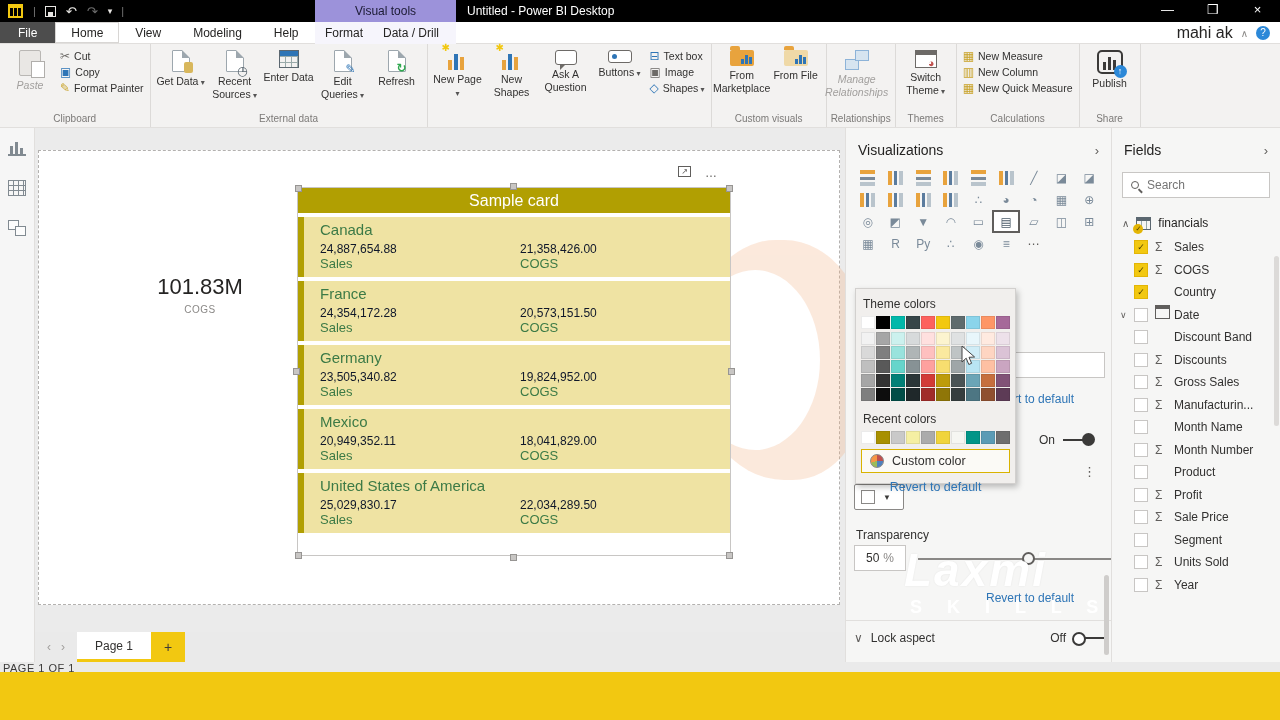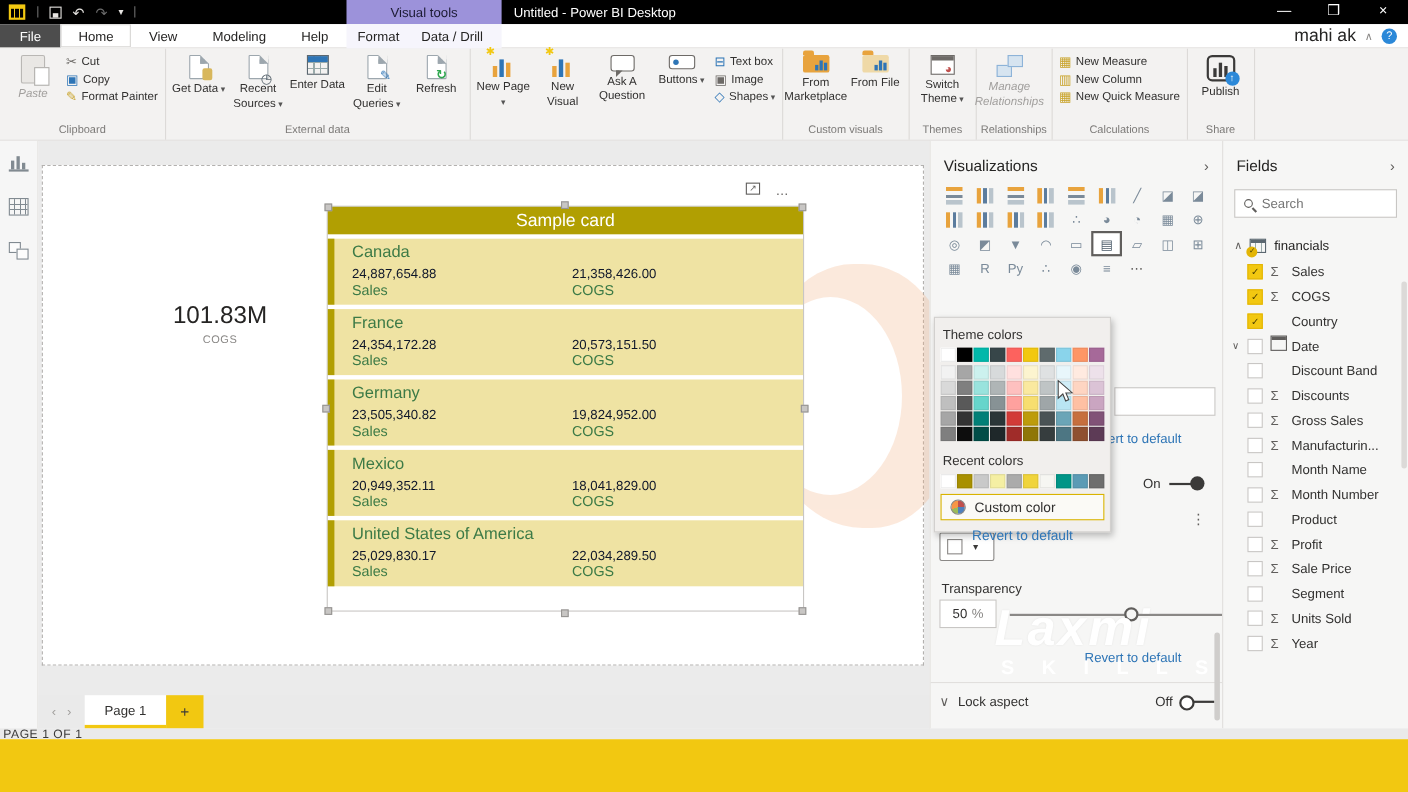--- a/index.html
+++ b/index.html
@@ -160,21 +160,21 @@
   .slider .track { height:2px; background:#8a8886; }
   .slider .thumb { position:absolute; left:46%; top:-6px; width:13px; height:13px; border-radius:50%; background:#F6F6F5; border:2px solid #605e5c; }
   .fmt-revert2 { position:absolute; left:140px; top:463px; width:120px; color:#2E75B6; font-size:12px; }
   .fmt-div { position:absolute; left:0; top:492px; width:100%; border-top:1px solid #e1dfdd; }
   .lock-row { position:absolute; left:8px; top:503px; width:250px; display:flex; align-items:center; font-size:12px; color:#323130; }
   .lock-row .chev { color:#605e5c; margin-right:8px; }
   .lock-row .state { margin-left:auto; display:flex; align-items:center; gap:8px; }
   .vscroll { position:absolute; right:2px; top:447px; width:5px; height:80px; background:#cfcdcb; border-radius:3px; }
 
   
-  .flyout { position:absolute; left:3px; top:160px; width:161px; height:196px; background:#F1EFED; border:1px solid #d2d0ce; box-shadow:2px 3px 6px rgba(0,0,0,.25); z-index:5; padding:6px 5px; }
+  .flyout { position:absolute; left:9px; top:160px; width:161px; height:196px; background:#F1EFED; border:1px solid #d2d0ce; box-shadow:2px 3px 6px rgba(0,0,0,.25); z-index:5; padding:6px 5px; }
   .fly-title { font-size:12px; color:#323130; margin:2px 0 5px 2px; }
   .cgrid { display:grid; grid-template-columns:repeat(10,14px); gap:1px; }
   .swatch { width:14px; height:13px; display:block; box-shadow:0 0 0 1px rgba(0,0,0,.08) inset; }
   .shades { margin-top:3px; }
   .recent-title { margin-top:11px; }
   .custom-btn { margin-top:5px; height:24px; border:1px solid #D9B300; background:#FBFAF6; display:flex; align-items:center; gap:8px; padding:0 8px; font-size:12.5px; color:#323130; }
   .pie-ic { width:14px; height:14px; border-radius:50%; background:conic-gradient(#C0504D 0 25%, #4F81BD 25% 50%, #9BBB59 50% 70%, #F79646 70% 100%); border:1px solid #8a8886; }
   .fly-revert { text-align:center; color:#2E75B6; font-size:12.5px; margin-top:7px; }
 
   
@@ -309,21 +309,21 @@
               <i></i>
             </span>
             <span class="lbl dd">New Page</span>
           </div>
         <div class="bigbtn">
             <span class="ic ic-bars ic-sun">
               <i></i>
               <i></i>
               <i></i>
             </span>
-            <span class="lbl">New Visual</span>
+            <span class="lbl">New Shapes</span>
           </div>
         <div class="bigbtn">
             <span class="ic ic-bubble"></span>
             <span class="lbl">Ask A Question</span>
           </div>
         <div class="bigbtn">
             <span class="ic ic-btn"></span>
             <span class="lbl dd">Buttons</span>
           </div>
         <div class="smalls">
@@ -364,36 +364,36 @@
               </span>
             </span>
             <span class="lbl">From File</span>
           </div>
       </div>
       <div class="rgroup-label">Custom visuals</div>
     </div>
 
     <div class="rgroup">
       <div class="rgroup-body">
-        <div class="bigbtn">
-            <span class="ic ic-theme"></span>
-            <span class="lbl dd">Switch Theme</span>
-          </div>
-      </div>
-      <div class="rgroup-label">Themes</div>
-    </div>
-
-    <div class="rgroup">
-      <div class="rgroup-body">
         <div class="bigbtn dis">
             <span class="ic ic-rel"></span>
             <span class="lbl">Manage Relationships</span>
           </div>
       </div>
       <div class="rgroup-label">Relationships</div>
+    </div>
+
+    <div class="rgroup">
+      <div class="rgroup-body">
+        <div class="bigbtn">
+            <span class="ic ic-theme"></span>
+            <span class="lbl dd">Switch Theme</span>
+          </div>
+      </div>
+      <div class="rgroup-label">Themes</div>
     </div>
 
     <div class="rgroup">
       <div class="rgroup-body">
         <div class="smalls">
           <div class="smallbtn">
               <span class="mini gold">▦</span>
               <span>New Measure</span>
             </div>
           <div class="smallbtn">

